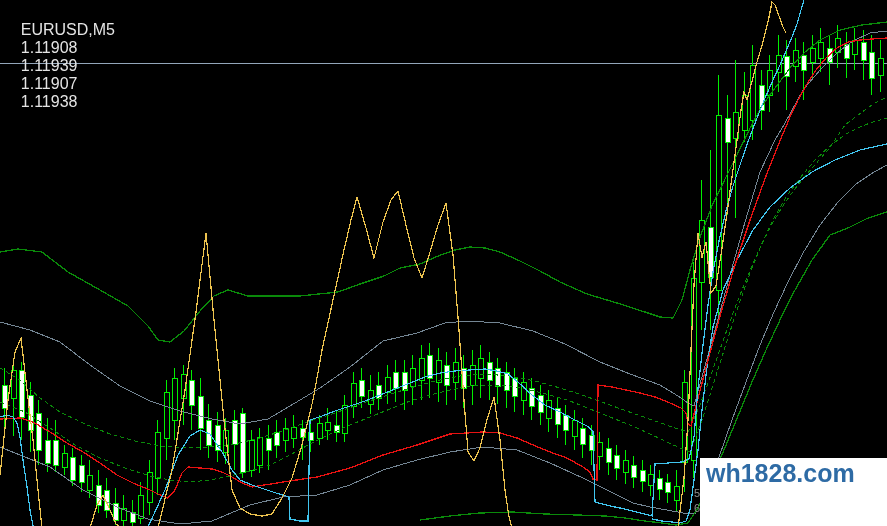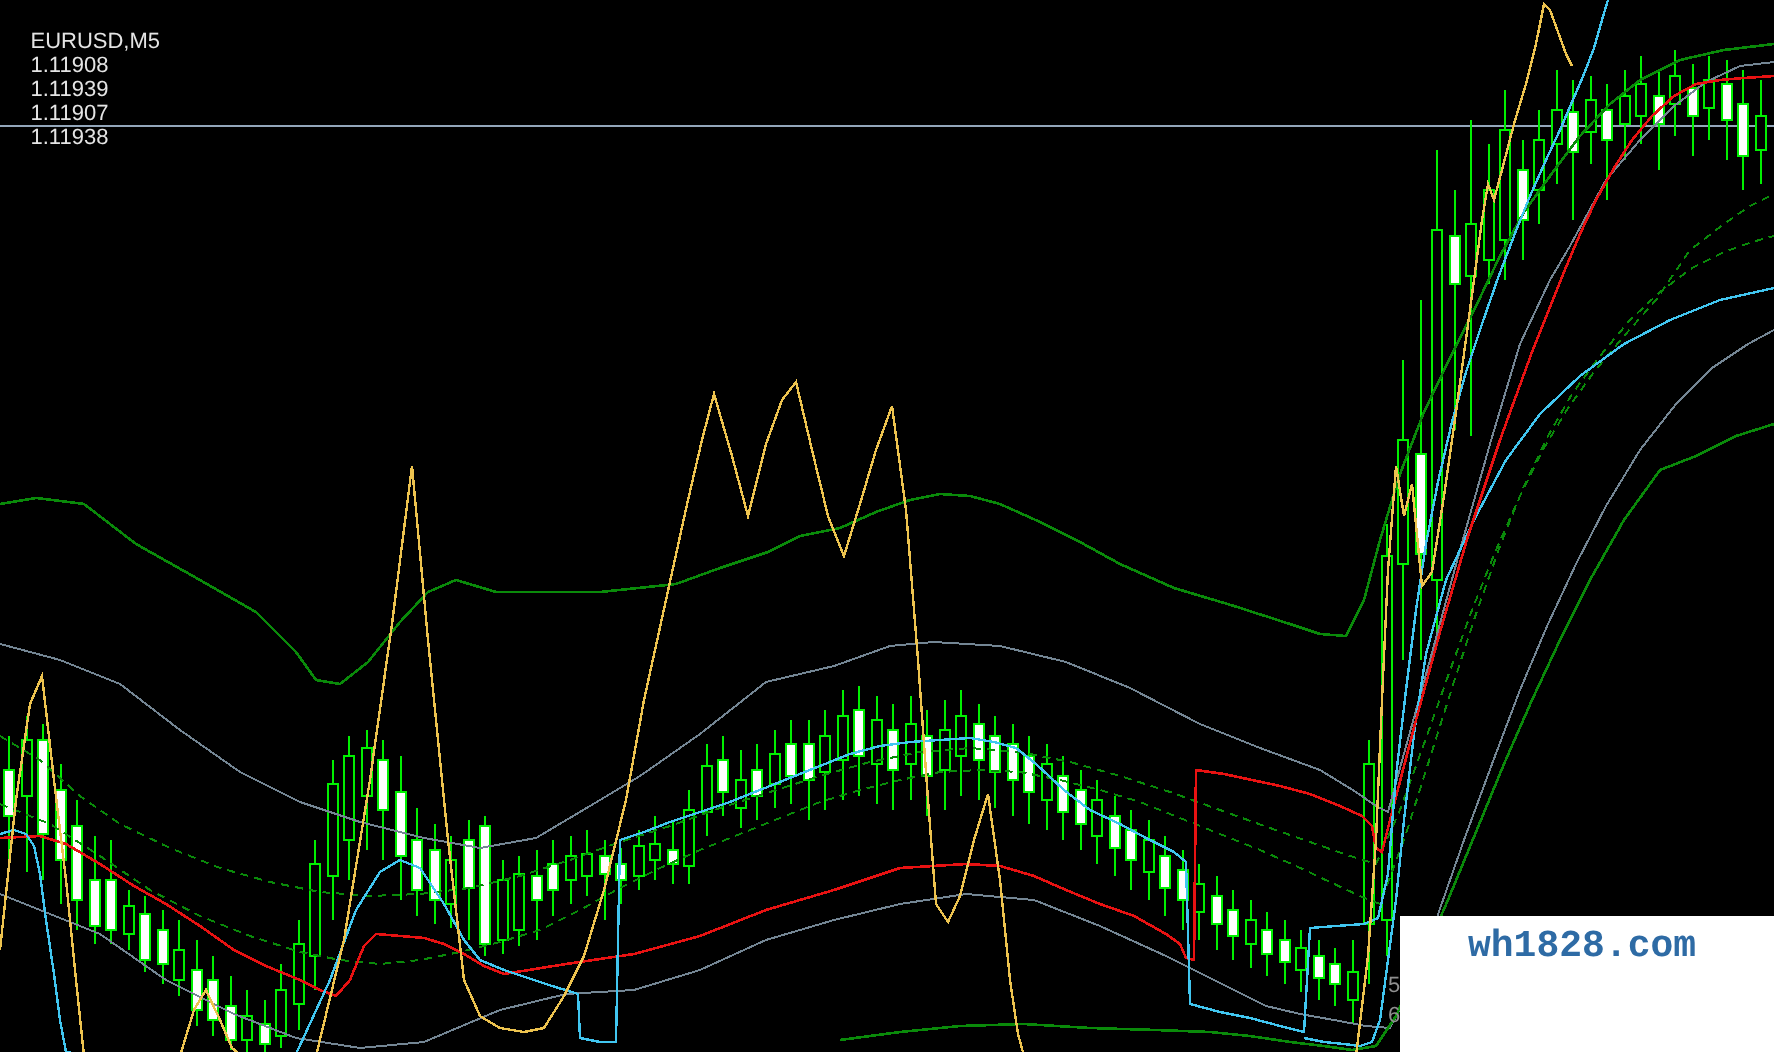--- a/index.html
+++ b/index.html
@@ -1,29 +1,29 @@
 <!DOCTYPE html>
 <html><head>
 <meta charset="utf-8">
 <style>
   html,body{margin:0;padding:0;background:#000;}
   #screen{position:relative;width:887px;height:526px;background:#000;overflow:hidden;
           font-family:"Liberation Sans",sans-serif;}
   #chart-svg{position:absolute;left:0;top:0;}
-  #header{position:absolute;left:3px;top:3px;color:#e4e4e4;font-size:11px;
+  #header{position:absolute;left:3px;top:3px;color:#e4e4e4;font-size:16px;
           font-family:"Liberation Sans",sans-serif;white-space:pre;z-index:5;}
   #header span{margin-right:5px;}
   #overlay-digits{position:absolute;left:691px;top:486px;color:#8f8f8f;font-size:11px;
           line-height:15px;z-index:6;text-align:center;width:12px;}
   #watermark{position:absolute;left:700px;top:458px;width:187px;height:68px;background:#ffffff;
           z-index:10;overflow:hidden;padding-left:6px;box-sizing:border-box;}
   #watermark .wm1{font-size:25px;font-weight:bold;line-height:30px;margin-top:1px;
           font-family:"DejaVu Sans",sans-serif;letter-spacing:1px;}
-  #watermark .wm2{font-size:19px;font-weight:bold;line-height:32px;margin-top:-1px;
-          font-family:Liberation Mono, monospace;letter-spacing:0px;margin-left:28px;}
+  #watermark .wm2{font-size:25px;font-weight:bold;line-height:32px;margin-top:-1px;
+          font-family:Liberation Sans, sans-serif;letter-spacing:0px;}
 </style>
 </head>
 <body>
 
 <div id="screen">
   <svg id="chart-svg" width="887" height="526" viewBox="0 0 887 526" shape-rendering="crispEdges">
       <rect x="0" y="0" width="887" height="526" fill="#000000"></rect>
       <line x1="0" y1="63" x2="887" y2="63" stroke="#93a6ba" stroke-width="1"></line>
       <g>
         <g>

